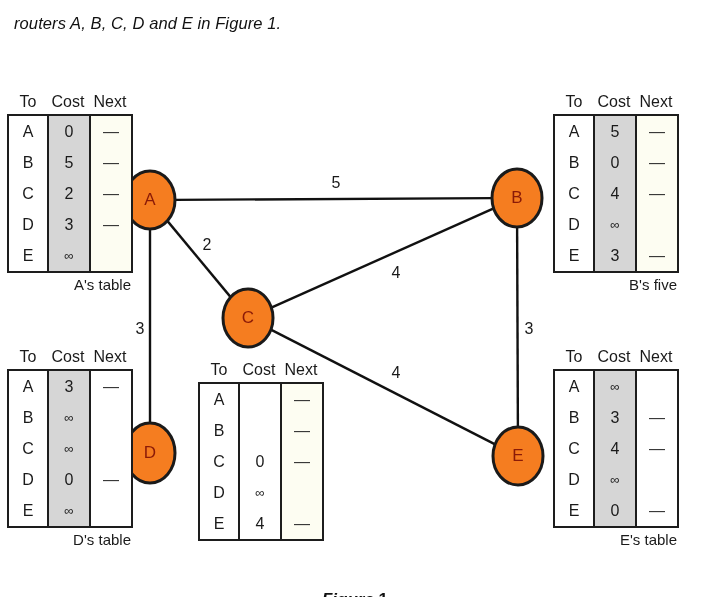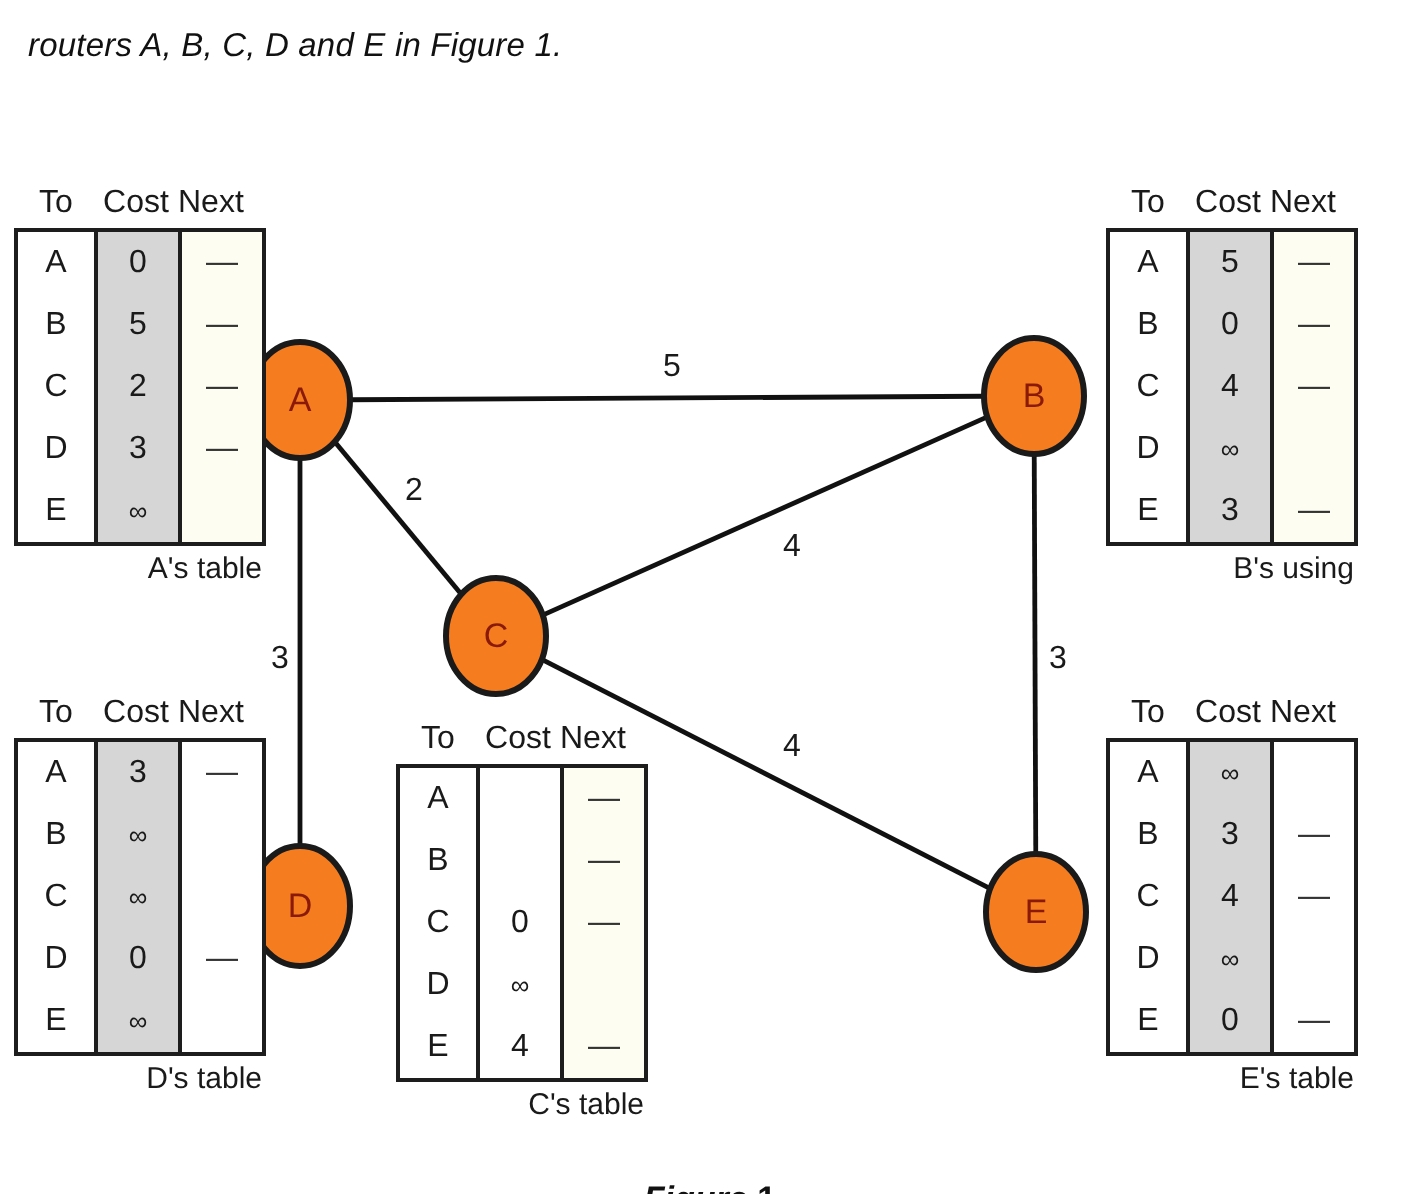--- a/index.html
+++ b/index.html
@@ -55,21 +55,21 @@
   }
   .rtable .hdr {
     display: flex;
     font-size: 16px;
     color: #1a1a1a;
     margin-bottom: 3px;
     padding-left: 2px;
   }
   .rtable .hdr .h-to   { width: 38px; text-align: center; }
   .rtable .hdr .h-cost { width: 42px; text-align: center; }
-  .rtable .hdr .h-next { width: 42px; }
+  .rtable .hdr .h-next { width: 42px; text-align: center; }
 
   .rtable .grid {
     display: flex;
     border: 2px solid #1d1d1d;
     background: #ffffff;
     box-sizing: border-box;
   }
   .rtable .col {
     box-sizing: border-box;
     display: flex;
@@ -253,21 +253,21 @@
           <div class="cell">3</div>
         </div>
         <div class="col c-next" style="background: rgb(253, 253, 242);">
           <div class="cell dash">—</div>
           <div class="cell dash">—</div>
           <div class="cell dash">—</div>
           <div class="cell"></div>
           <div class="cell dash">—</div>
         </div>
       </div>
-      <div class="caption">B's using</div>
+      <div class="caption">B's five</div>
     </div>
   <div class="rtable" id="table-c">
       <div class="hdr">
         <span class="h-to">To</span>
         <span class="h-cost">Cost</span>
         <span class="h-next">Next</span>
       </div>
       <div class="grid">
         <div class="col c-to" style="background: rgb(255, 255, 255);">
           <div class="cell">A</div>
@@ -284,21 +284,20 @@
           <div class="cell">4</div>
         </div>
         <div class="col c-next" style="background: rgb(253, 253, 242);">
           <div class="cell dash">—</div>
           <div class="cell dash">—</div>
           <div class="cell dash">—</div>
           <div class="cell"></div>
           <div class="cell dash">—</div>
         </div>
       </div>
-      <div class="caption">C's table</div>
     </div>
   <div class="rtable" id="table-d">
       <div class="hdr">
         <span class="h-to">To</span>
         <span class="h-cost">Cost</span>
         <span class="h-next">Next</span>
       </div>
       <div class="grid">
         <div class="col c-to" style="background: rgb(255, 255, 255);">
           <div class="cell">A</div>

